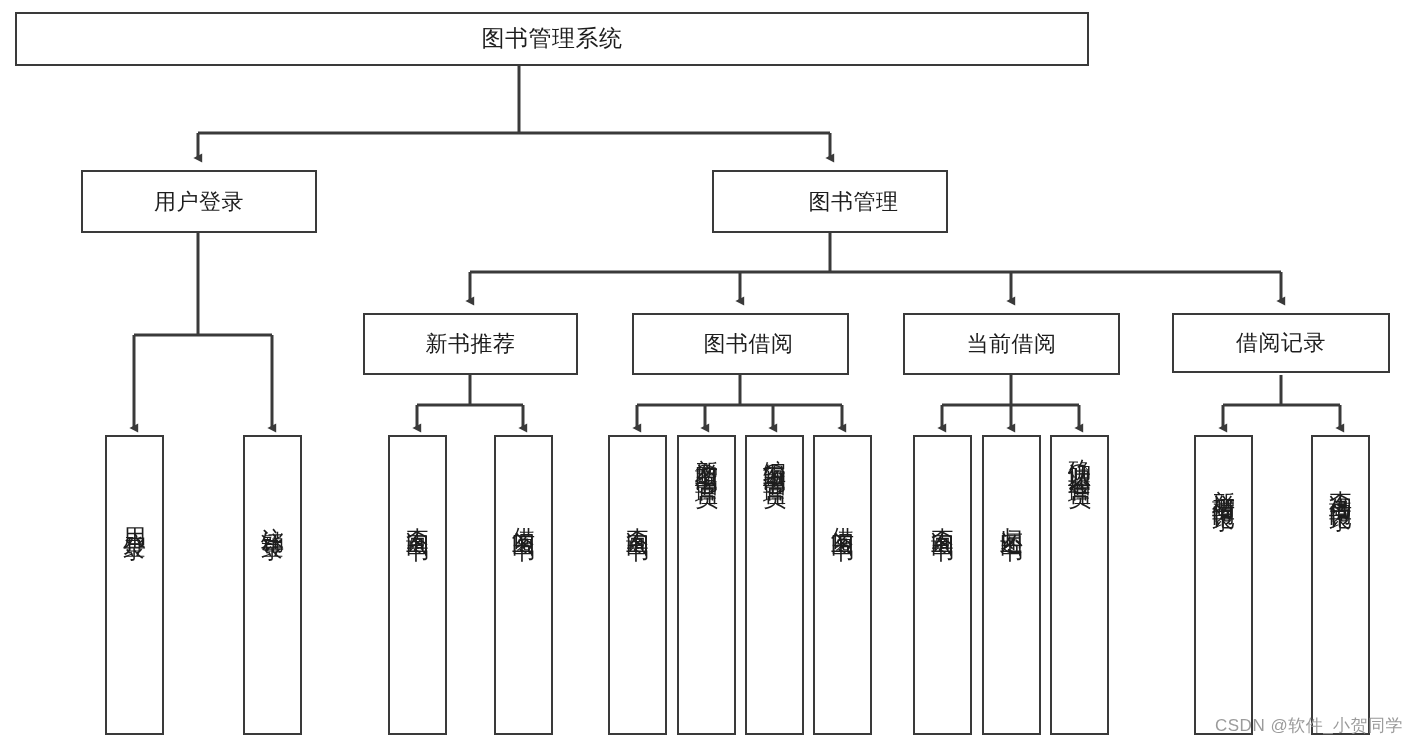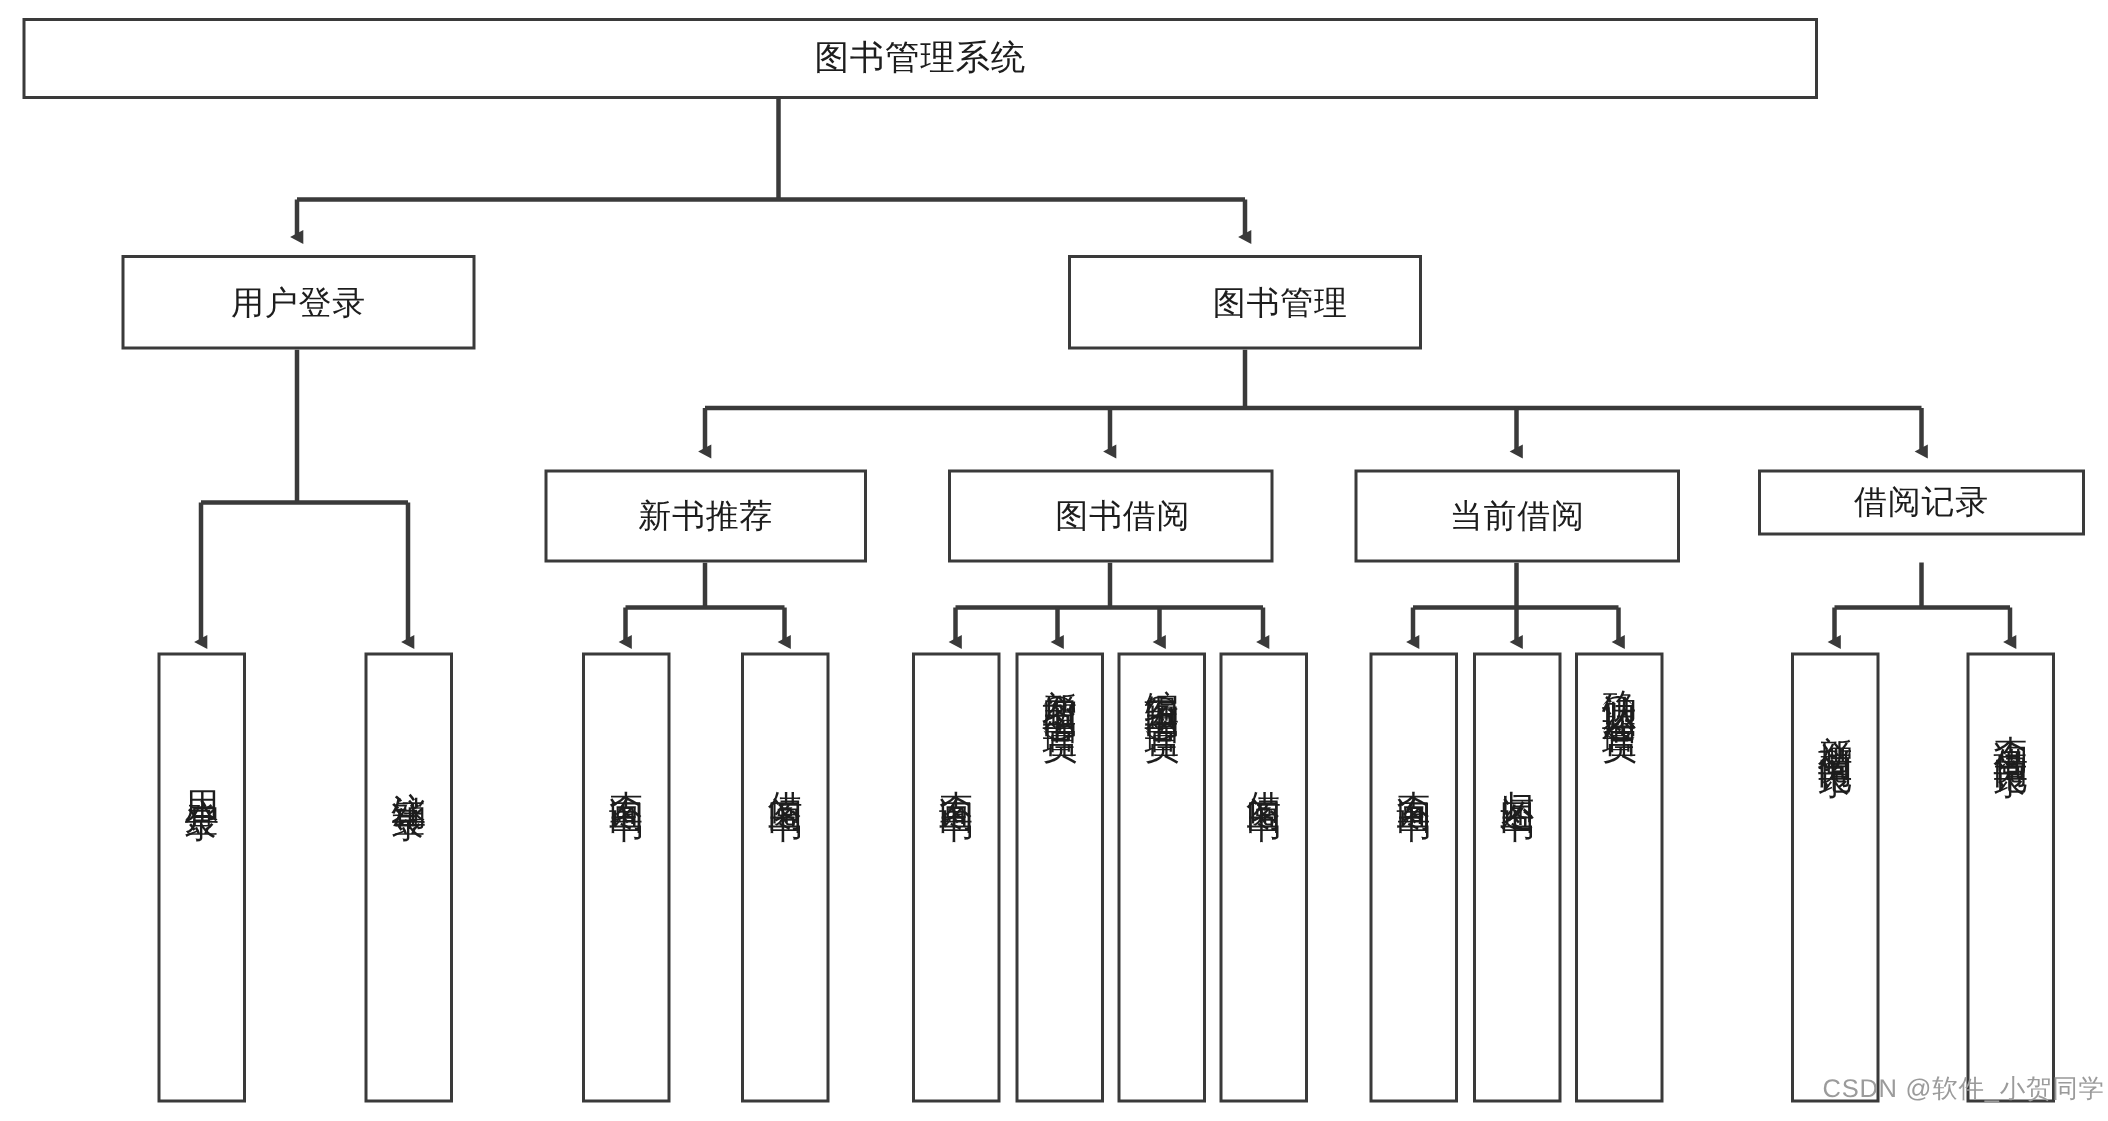--- a/index.html
+++ b/index.html
@@ -126,21 +126,21 @@
       <path d="M1011,405 L1011,428" marker-end="url(#arrow)"></path>
       <path d="M1079,405 L1079,428" marker-end="url(#arrow)"></path>
 
       <path d="M1281,375 L1281,405"></path>
       <path d="M1223,405 L1340,405"></path>
       <path d="M1223,405 L1223,428" marker-end="url(#arrow)"></path>
       <path d="M1340,405 L1340,428" marker-end="url(#arrow)"></path>
     </g>
   </svg>
 
-  <div class="node horiz root" style="left:15px; top:12px; width:1197px; height:54px;">
+  <div class="node horiz root" style="left:15px; top:12px; width:1074px; height:54px;">
     <span class="node-label">图书管理系统</span>
   </div>
 
   <div class="node horiz" style="left:81px; top:170px; width:236px; height:63px;">
     <span class="node-label">用户登录</span>
   </div>
 
   <div class="node horiz" style="left:712px; top:170px; width:236px; height:63px;padding-left:47px;">
     <span class="node-label">图书管理</span>
   </div>
@@ -150,21 +150,21 @@
   </div>
 
   <div class="node horiz" style="left:632px; top:313px; width:217px; height:62px;padding-left:16px;">
     <span class="node-label">图书借阅</span>
   </div>
 
   <div class="node horiz" style="left:903px; top:313px; width:217px; height:62px;">
     <span class="node-label">当前借阅</span>
   </div>
 
-  <div class="node horiz" style="left:1172px; top:313px; width:218px; height:44px;">
+  <div class="node horiz" style="left:1172px; top:313px; width:218px; height:60px;">
     <span class="node-label">借阅记录</span>
   </div>
 
   <div class="node vert" style="left:105px; top:435px; width:59px; height:300px; padding-top:72px;">
     <span class="node-label">用户登录</span>
   </div>
 
   <div class="node vert" style="left:243px; top:435px; width:59px; height:300px; padding-top:72px;">
     <span class="node-label">注销登录</span>
   </div>

